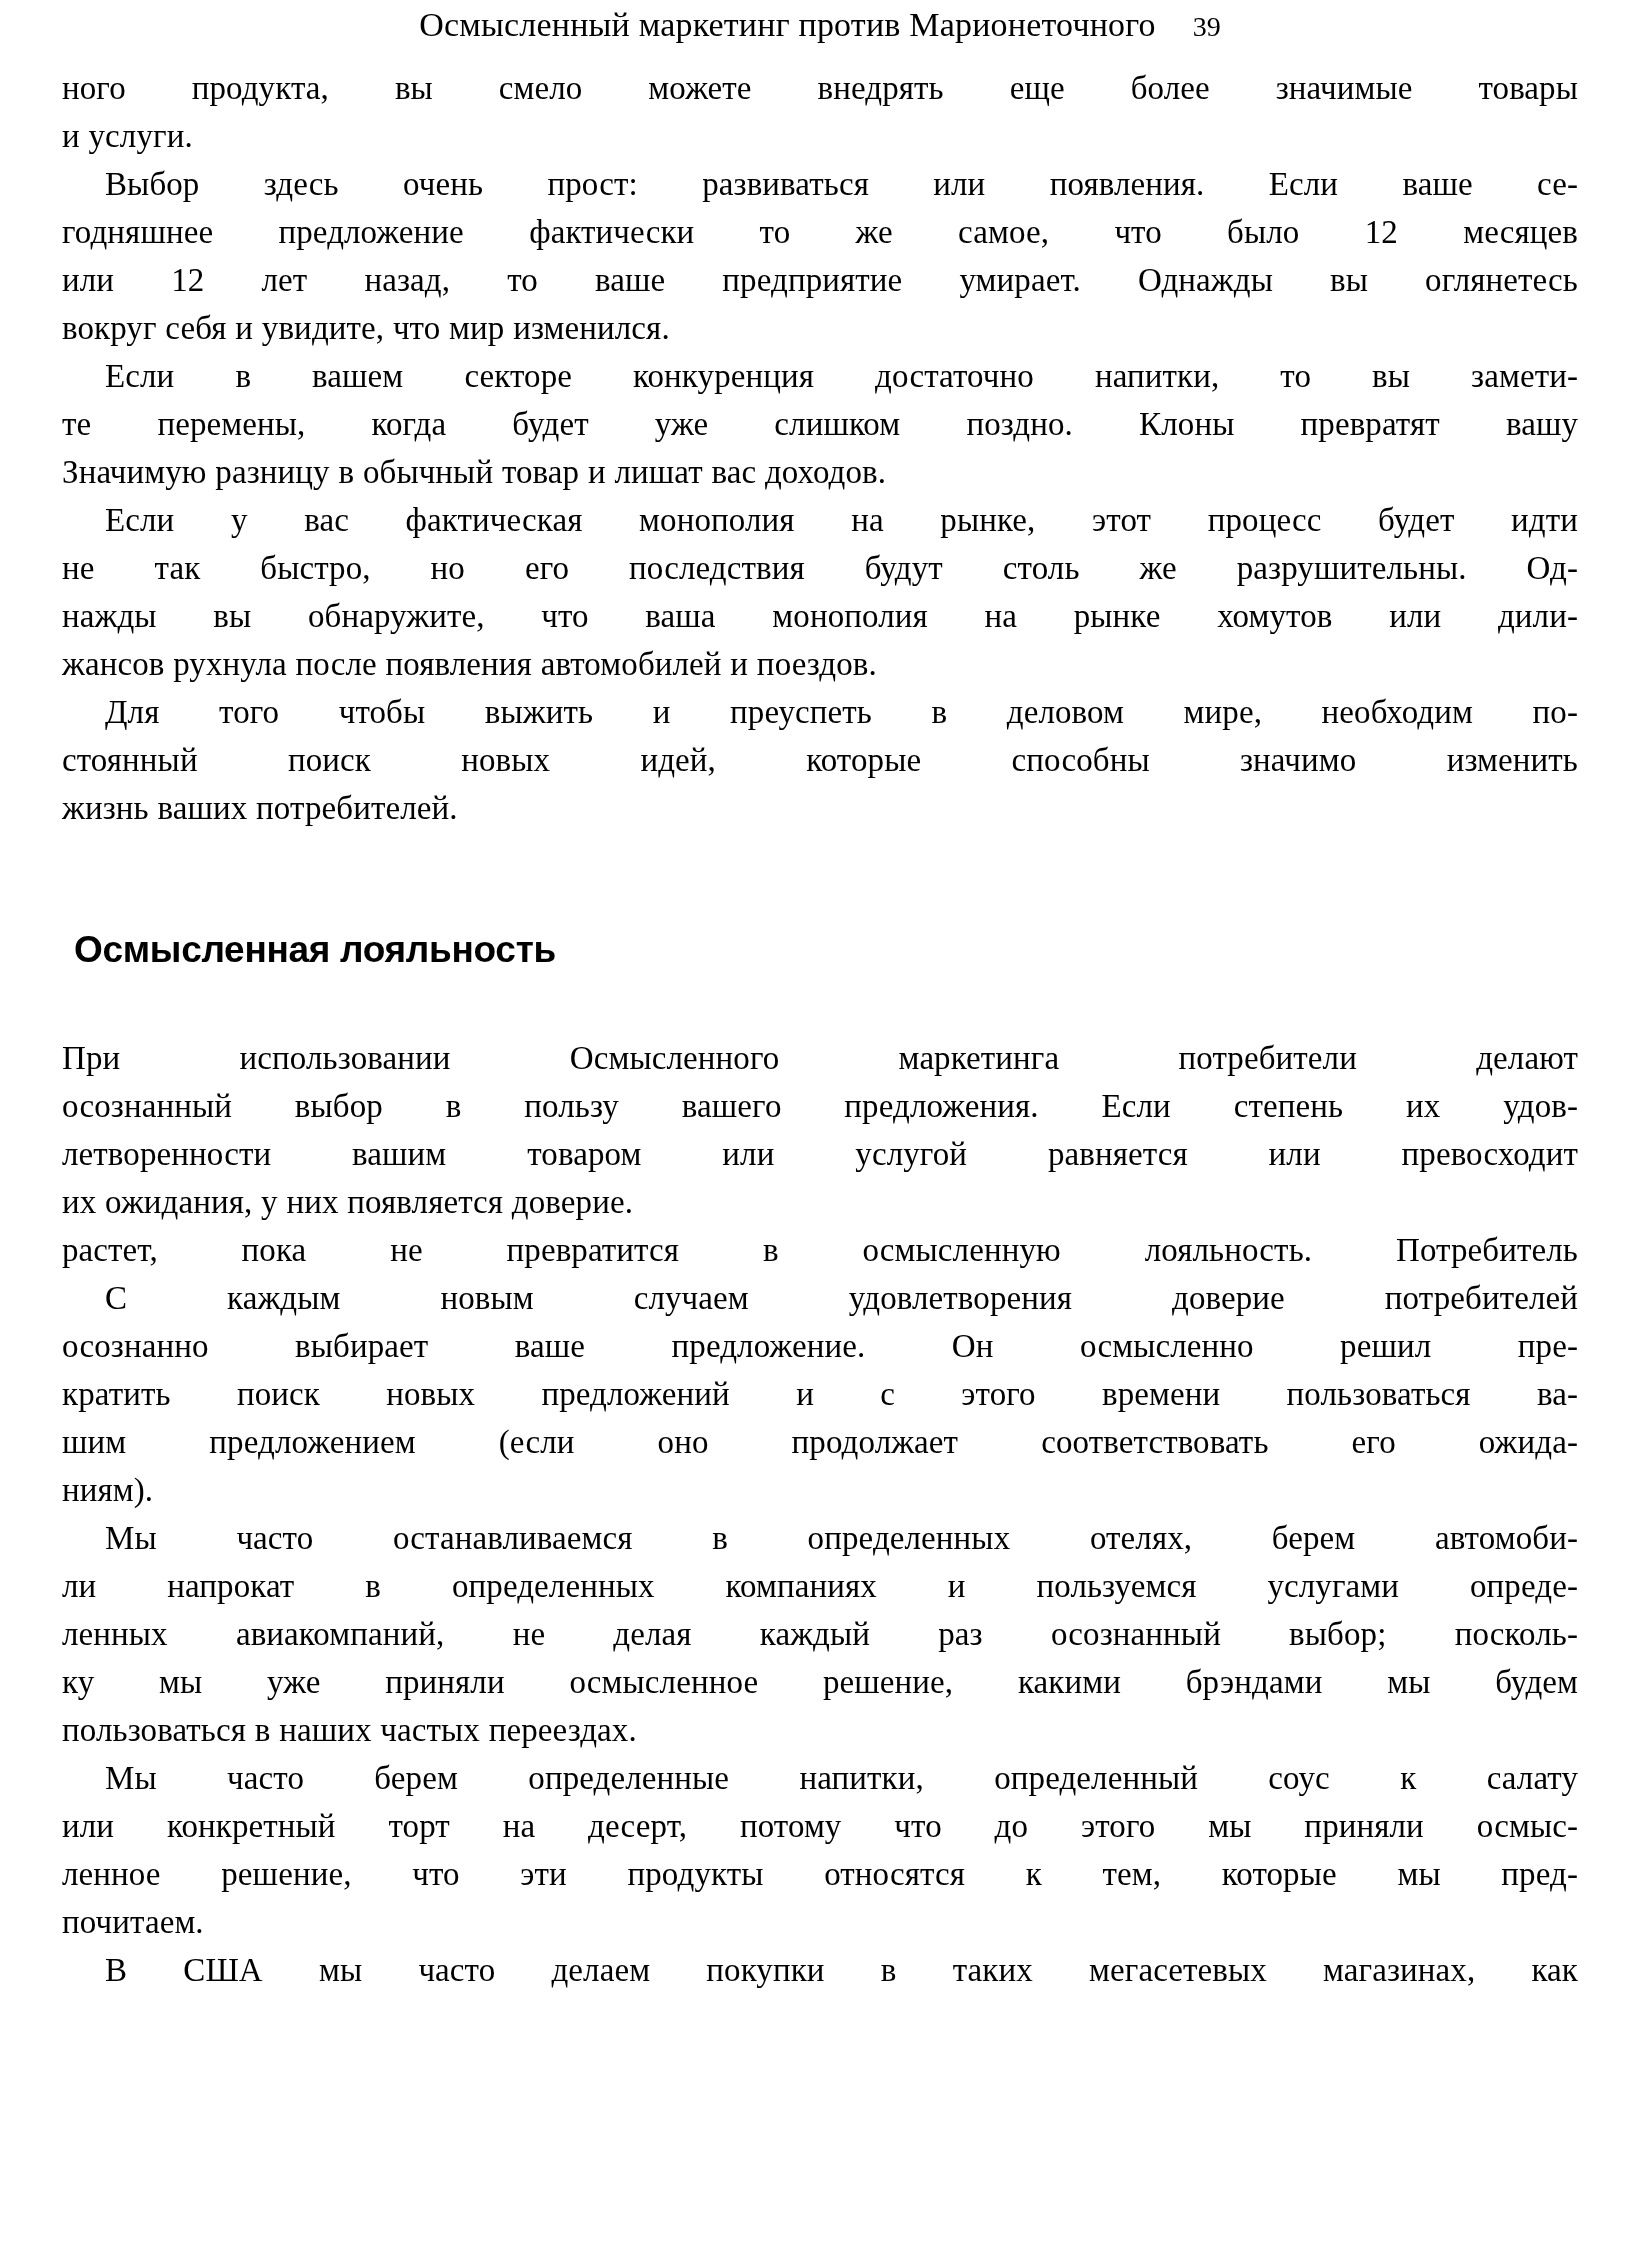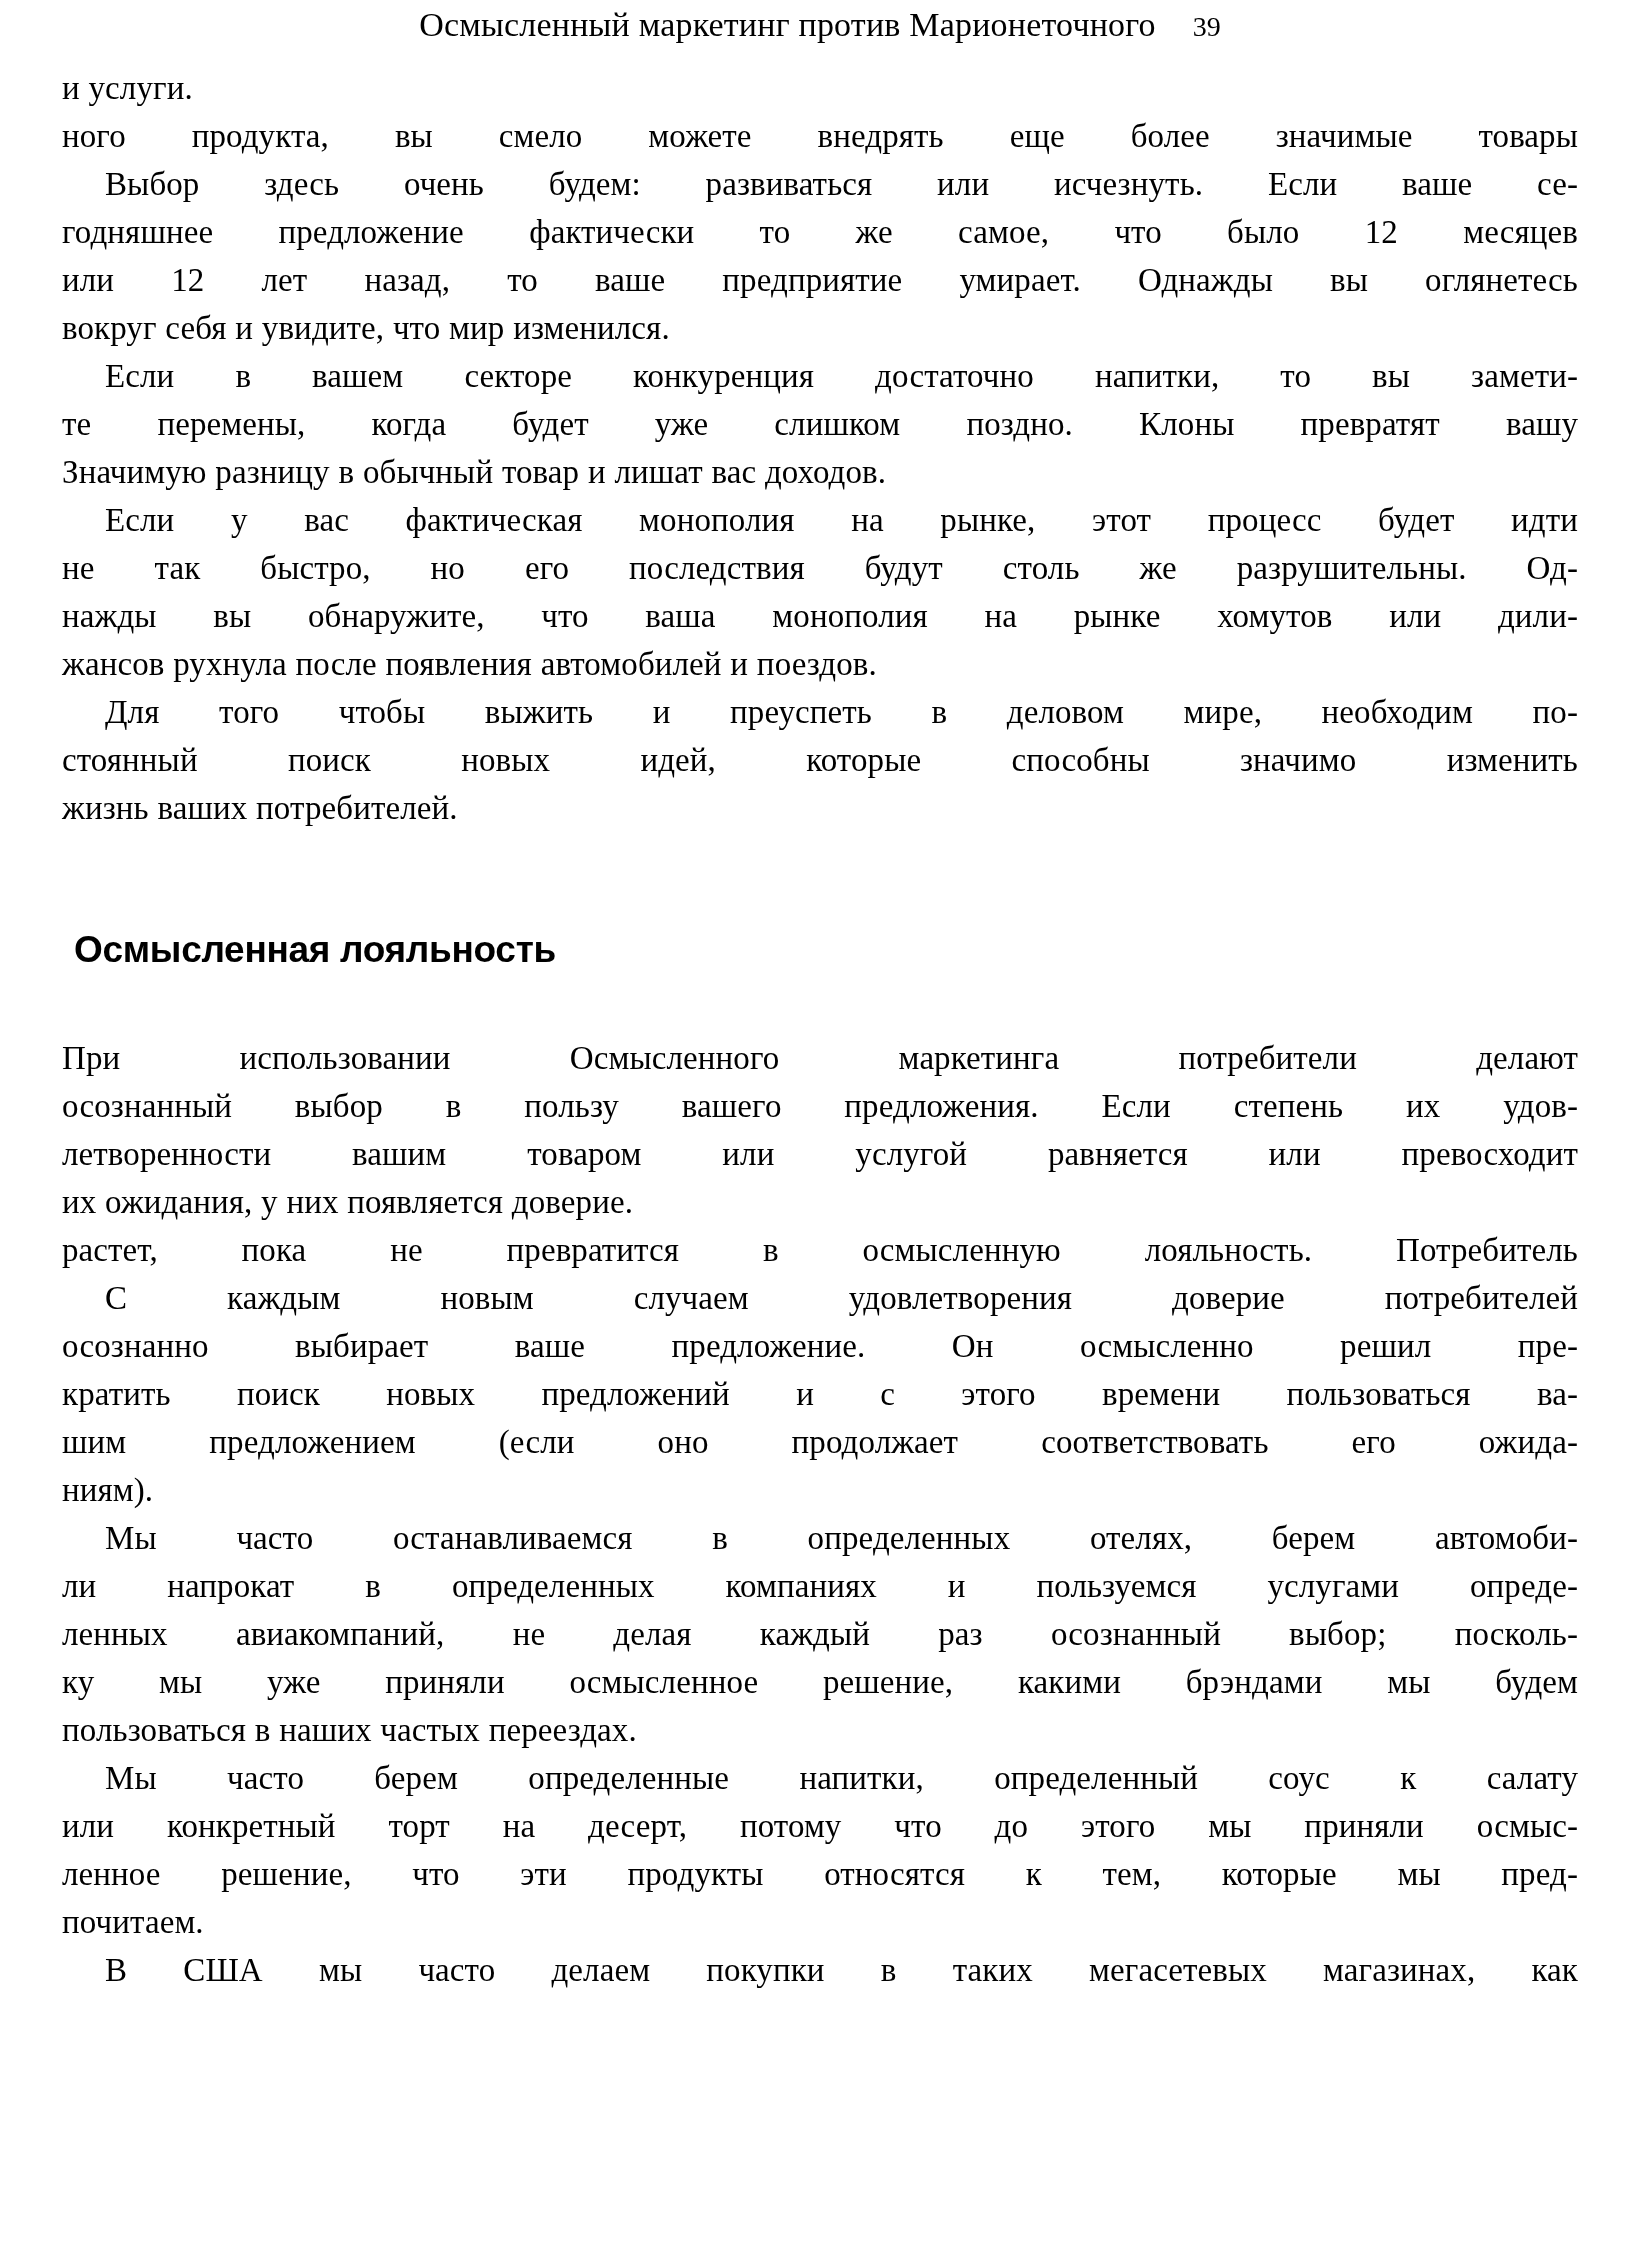--- a/index.html
+++ b/index.html
@@ -101,26 +101,26 @@
 <div class="page">
 
   <div class="running-head">
     <span class="running-head-title">Осмысленный маркетинг против Марионеточного</span>
     <span class="running-head-folio">39</span>
   </div>
 
   <div class="body-block">
 
     <p class="para noindent">
+      <span class="jline">ного продукта, вы смело можете внедрять еще более значимые товары</span>
       <span class="jline last">и услуги.</span>
-      <span class="jline">ного продукта, вы смело можете внедрять еще более значимые товары</span>
     </p>
 
     <p class="para noindent">
-      <span class="jline first-indent">Выбор здесь очень будем: развиваться или исчезнуть. Если ваше се-</span>
+      <span class="jline first-indent">Выбор здесь очень прост: развиваться или появления. Если ваше се-</span>
       <span class="jline">годняшнее предложение фактически то же самое, что было 12 месяцев</span>
       <span class="jline">или 12 лет назад, то ваше предприятие умирает. Однажды вы оглянетесь</span>
       <span class="jline last">вокруг себя и увидите, что мир изменился.</span>
     </p>
 
     <p class="para noindent">
       <span class="jline first-indent">Если в вашем секторе конкуренция достаточно напитки, то вы замети-</span>
       <span class="jline">те перемены, когда будет уже слишком поздно. Клоны превратят вашу</span>
       <span class="jline last">Значимую разницу в обычный товар и лишат вас доходов.</span>
     </p>

